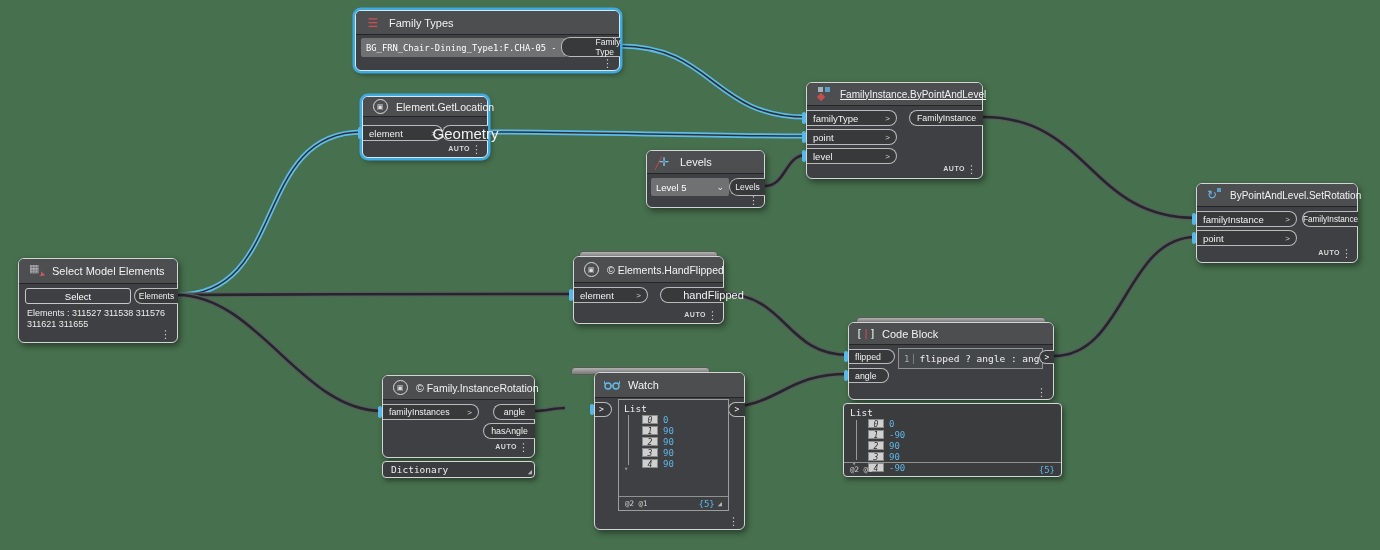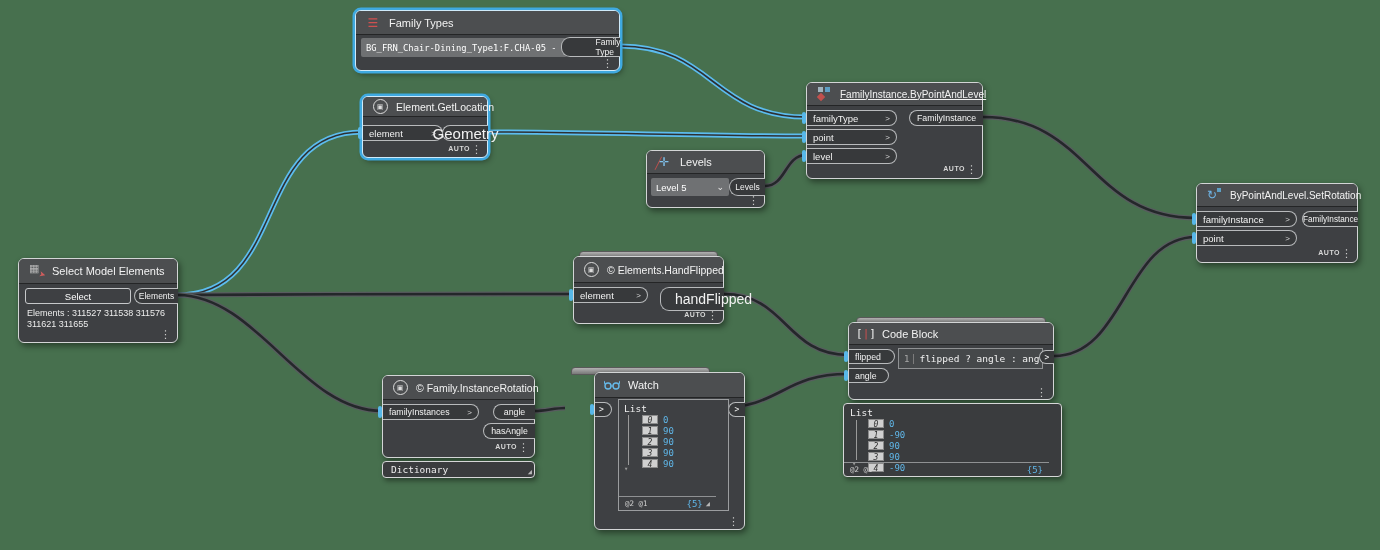--- a/index.html
+++ b/index.html
@@ -37,21 +37,21 @@
   .stack{position:absolute;z-index:2;background:linear-gradient(#b2b2b2,#787878);
          border:1px solid #595959;border-radius:4px 4px 0 0;}
   .bubble{position:absolute;z-index:2;background:#3a3c3e;border:1px solid #d6d7d8;border-radius:4px;
           color:#eee;box-shadow:2px 3px 5px rgba(0,0,0,.4);}
   .mono{font-family:"DejaVu Sans Mono",monospace;}
   .list-head{font-size:9.5px;color:#efefef;}
   .lrow{display:flex;align-items:center;gap:5px;height:11px;margin-left:18px;}
   .idx{background:#d0d0d0;color:#303030;font-style:italic;font-size:8px;min-width:16px;height:9px;
        line-height:9px;text-align:center;border:1px solid #8b8b8b;}
   .val{color:#5fb6e8;font-size:9px;}
-  .lbar{position:absolute;left:0;right:12px;bottom:0;height:14px;border-top:1px solid #8f9193;
+  .lbar{position:absolute;left:0;right:0;bottom:0;height:14px;border-top:1px solid #8f9193;
         display:flex;align-items:center;justify-content:space-between;padding:0 6px;}
   .lv{font-size:7.5px;color:#cfcfcf;}
   .cnt{font-size:9px;color:#5fb6e8;}
   .rsz{color:#b9b9b9;font-size:7px;margin-left:3px;}
   .scrl{position:absolute;width:1px;background:#9a9a9a;}
   .scrl:after{content:"▾";position:absolute;left:-4px;bottom:-8px;font-size:7px;color:#9a9a9a;}
   .wbox{position:absolute;border:1px solid #9b9d9f;background:#3e4043;}
   .code{position:absolute;background:#45484a;border:1px solid #909294;font-size:9.5px;color:#f2f2f2;
         display:flex;align-items:center;padding:0 5px;white-space:nowrap;overflow:hidden;}
   .lnum{color:#a9a9a9;border-right:1px solid #7c7c7c;padding-right:4px;margin-right:5px;font-size:9px;}
@@ -267,21 +267,21 @@
       <span class="nicon">
           <span class="circ">▣</span>
         </span>
       <span>© Elements.HandFlipped</span>
     </div>
     <div class="pill in" style="left:0;top:30px;width:74px;height:16px;">
       <span class="tab"></span>
       <span>element</span>
       <span class="chev">&gt;</span>
     </div>
-    <div class="pill out" style="right:-1px;top:30px;width:64px;height:24px;font-size:14px;padding-left:48px;">
+    <div class="pill out" style="right:-1px;top:30px;width:64px;height:16px;font-size:11px;padding-left:48px;">
       <span>handFlipped</span>
     </div>
     <span class="auto" style="right:17px;bottom:5px;">AUTO</span>
     <span class="menu" style="right:5px;bottom:3px;">⋮</span>
   </div>
 
   <div class="stack" style="left:856px;top:317px;width:190px;height:7px;"></div>
   <div class="node" style="left:848px;top:322px;width:206px;height:78px;">
     <div class="nheader" style="height:22px;">
       <span class="nicon mono cb-icon">[<span class="bar">|</span>]</span>

